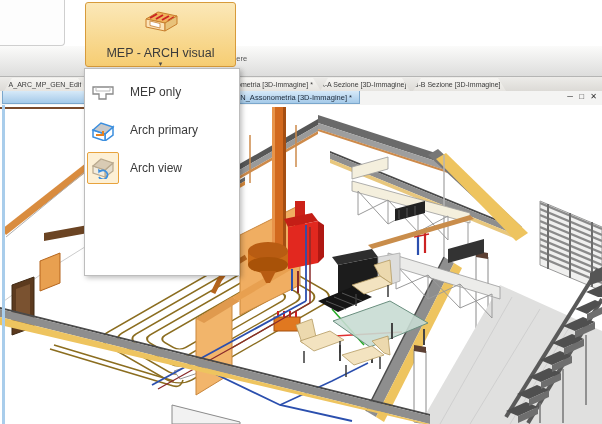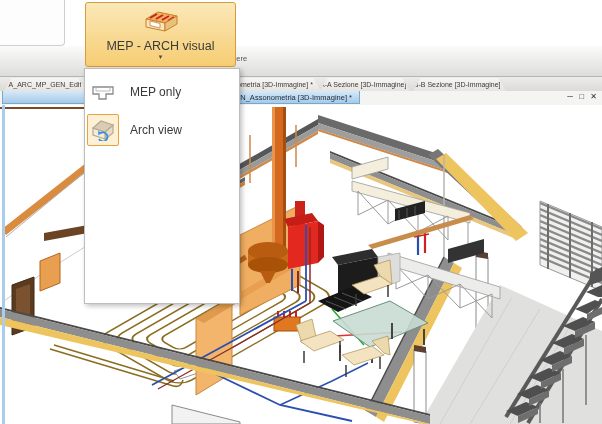--- a/index.html
+++ b/index.html
@@ -41,26 +41,26 @@
   .win-controls span{cursor:default;}
 
   
   .viewport{position:absolute;left:0;top:105px;width:602px;height:319px;background:#fff;}
   .win-left-edge{position:absolute;left:2px;top:105px;width:3px;height:319px;background:#a9cdeb;}
 
   
   .mep-btn{position:absolute;left:85px;top:2px;width:151px;height:65px;box-sizing:border-box;
        background:linear-gradient(#fbe8b8,#f6cd73);border:1px solid #d79b3b;border-radius:3px;
        text-align:center;}
-  .mep-btn .lbl{margin-top:5px;font-size:12.5px;color:#3b3b3b;}
+  .mep-btn .lbl{margin-top:12px;font-size:12.5px;color:#3b3b3b;}
   .mep-btn .caret{font-size:7px;color:#4a4a4a;line-height:8px;}
   .mep-btn svg{display:block;margin:5px auto 0 auto;}
 
   
-  .menu{position:absolute;left:84px;top:68px;width:156px;height:236px;box-sizing:border-box;
+  .menu{position:absolute;left:84px;top:68px;width:156px;height:208px;box-sizing:border-box;
        background:#fff;border:1px solid #bdbdbd;box-shadow:2px 2px 5px rgba(0,0,0,.25);
        padding-top:4px;}
   .menu-item{display:flex;align-items:center;height:38px;}
   .menu-icon-cell{width:36px;display:flex;justify-content:center;align-items:center;flex:none;}
   .icon-box{width:30px;height:30px;display:flex;justify-content:center;align-items:center;
        border:1px solid transparent;border-radius:2px;}
   .icon-box.hl{border-color:#e8a33d;background:#fdf0d5;}
   .menu-label{font-size:12px;color:#3a3a3a;padding-left:9px;}
 </style>
 </head>
@@ -373,20 +373,33 @@
           <path d="M3,6 h20 v7 h-7 v5 h-7 v-5 h-6 z" fill="#ffffff" stroke="#8a8a8a" stroke-width="1.3"></path>
           <path d="M6,6 v4 h14 v-4" fill="none" stroke="#bbbbbb" stroke-width="1"></path>
         </svg>
       </div>
         </div>
       <div class="menu-label">MEP only</div>
     </div>
 
 
 
+    <div class="menu-item">
+      <div class="menu-icon-cell">
+          <div class="icon-box">
+        <svg width="26" height="22" viewBox="0 0 26 22">
+          <polygon points="15,15 23,8 23,16 15,22" fill="#ffffff" stroke="#3b8ede" stroke-width="1.5"></polygon>
+          <polygon points="3,11 15,15 15,22 3,18" fill="#ffffff" stroke="#3b8ede" stroke-width="1.5"></polygon>
+          <polygon points="3,11 11,4 23,8 15,15" fill="#c9c9c9" stroke="#3b8ede" stroke-width="1.5"></polygon>
+          <path d="M6,16 h7 v-4" fill="none" stroke="#e8821e" stroke-width="2"></path>
+        </svg>
+      </div>
+        </div>
+      <div class="menu-label">Arch primary</div>
+    </div>
 
     <div class="menu-item">
       <div class="menu-icon-cell">
           <div class="icon-box hl">
         <svg width="26" height="22" viewBox="0 0 26 22">
           <polygon points="15,13 23,6 23,14 15,20" fill="#e5ddcc" stroke="#b9a98e" stroke-width="1.2"></polygon>
           <polygon points="3,9 15,13 15,20 3,16" fill="#f2ecdf" stroke="#b9a98e" stroke-width="1.2"></polygon>
           <polygon points="3,9 11,2 23,6 15,13" fill="#d9cbb4" stroke="#b9a98e" stroke-width="1.2"></polygon>
           <path d="M9,20 a4.5,4.5 0 1 0 1,-5.5" fill="none" stroke="#3b8ede" stroke-width="1.8"></path>
           <polygon points="8,12 11.5,13.5 8.5,16.5" fill="#3b8ede"></polygon>

